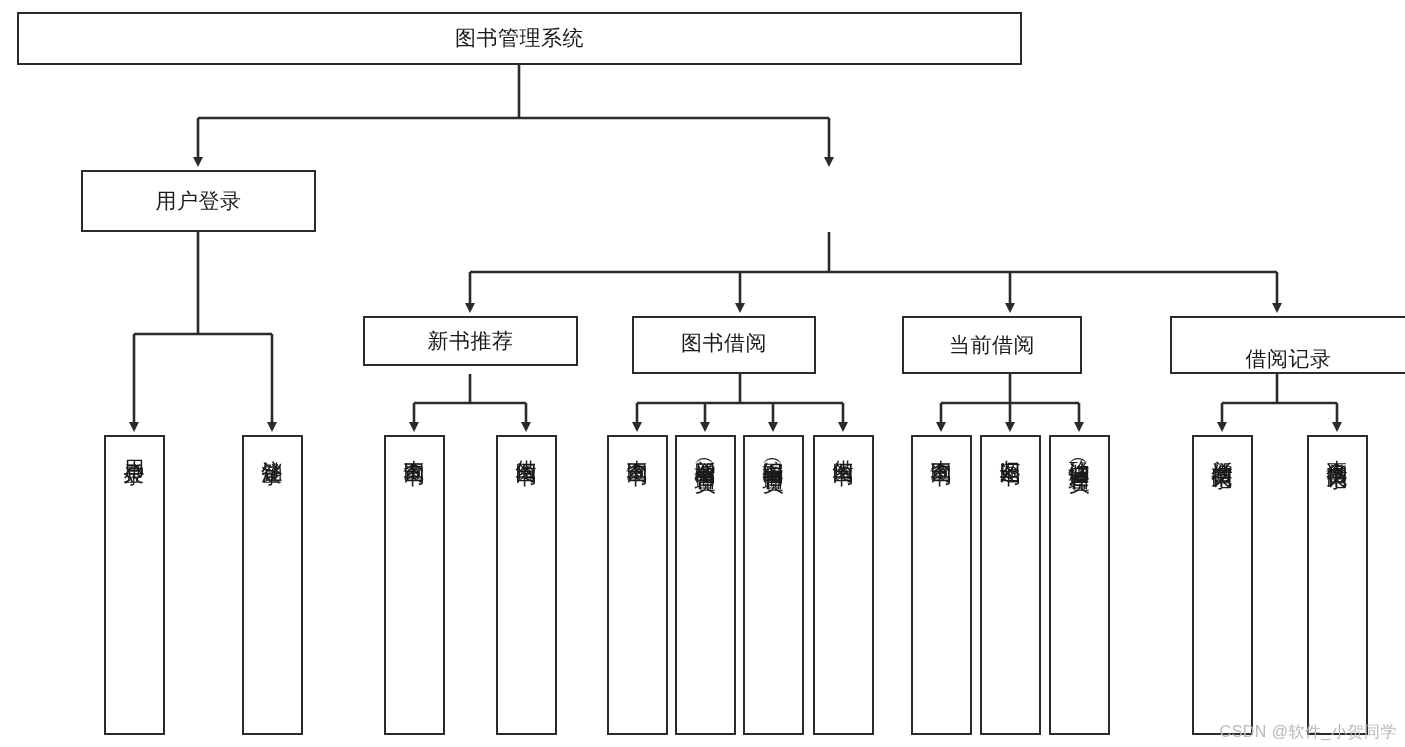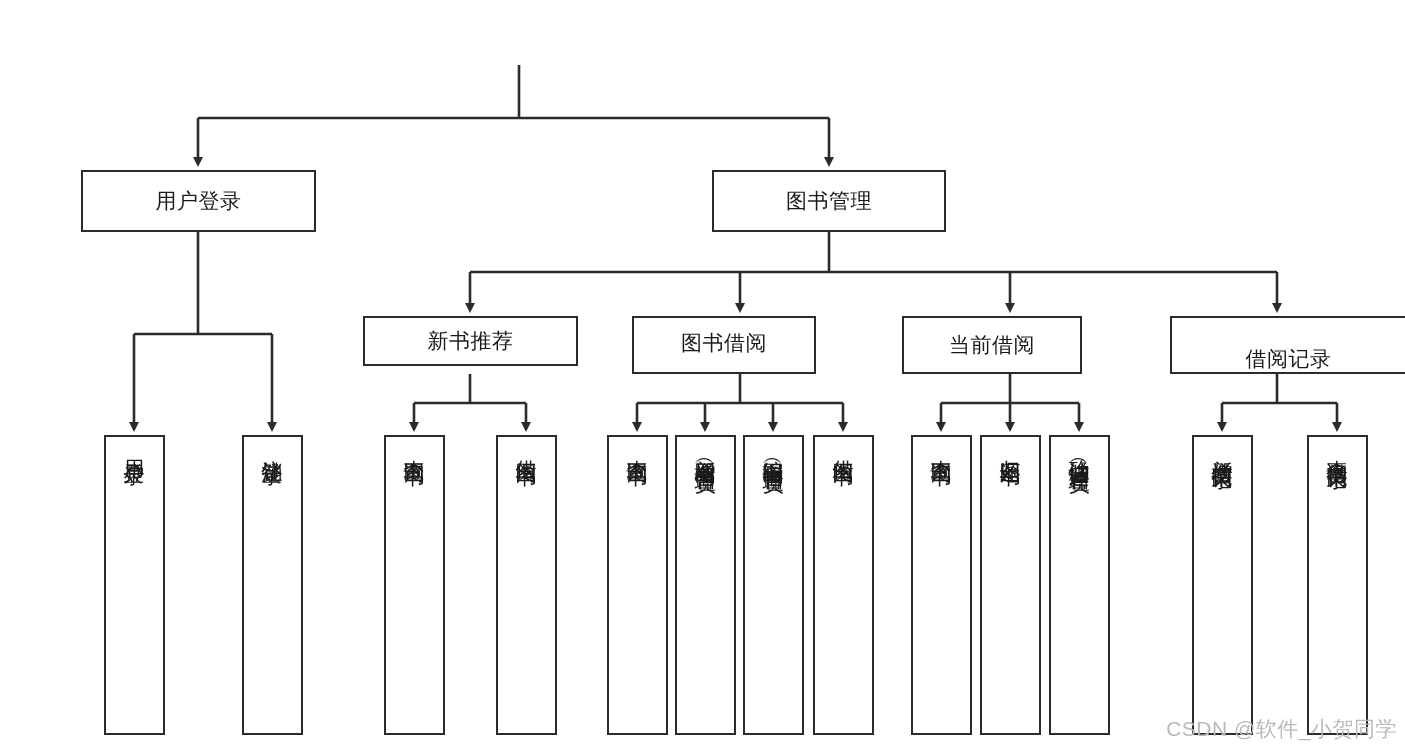--- a/index.html
+++ b/index.html
@@ -54,21 +54,21 @@
     text-orientation: upright;
     font-size: 21px;
     letter-spacing: 2px;
     line-height: 1.0;
     white-space: nowrap;
   }
   #watermark {
     position: absolute;
     right: 8px;
     bottom: 4px;
-    font-size: 21px;
+    font-size: 16px;
     color: #b9b9b9;
     letter-spacing: 0.5px;
     white-space: nowrap;
   }
 </style>
 </head>
 <body>
 
 <div id="canvas">
 
@@ -115,26 +115,26 @@
       <path d="M1010,403 L1010,423" marker-end="url(#arrow)"></path>
       <path d="M1079,403 L1079,423" marker-end="url(#arrow)"></path>
 
       <path d="M1277,374 L1277,403"></path>
       <path d="M1222,403 L1337,403"></path>
       <path d="M1222,403 L1222,423" marker-end="url(#arrow)"></path>
       <path d="M1337,403 L1337,423" marker-end="url(#arrow)"></path>
     </g>
   </svg>
 
+  <div class="node horiz" style="left:17px; top:12px; width:1005px; height:53px;">
+    <span class="node-label">图书管理系统</span>
+  </div>
 
   <div class="node horiz" style="left:81px; top:170px; width:235px; height:62px;">
     <span class="node-label">用户登录</span>
-  </div>
-  <div class="node horiz" style="left:712px; top:170px; width:234px; height:62px;">
-    <span class="node-label">图书管理</span>
   </div>
 
   <div class="node horiz" style="left:363px; top:316px; width:215px; height:50px;">
     <span class="node-label">新书推荐</span>
   </div>
   <div class="node horiz" style="left:632px; top:316px; width:184px; height:58px;font-family:Liberation Mono, monospace;">
     <span class="node-label">图书借阅</span>
   </div>
   <div class="node horiz" style="left:902px; top:316px; width:180px; height:58px;">
     <span class="node-label">当前借阅</span>

